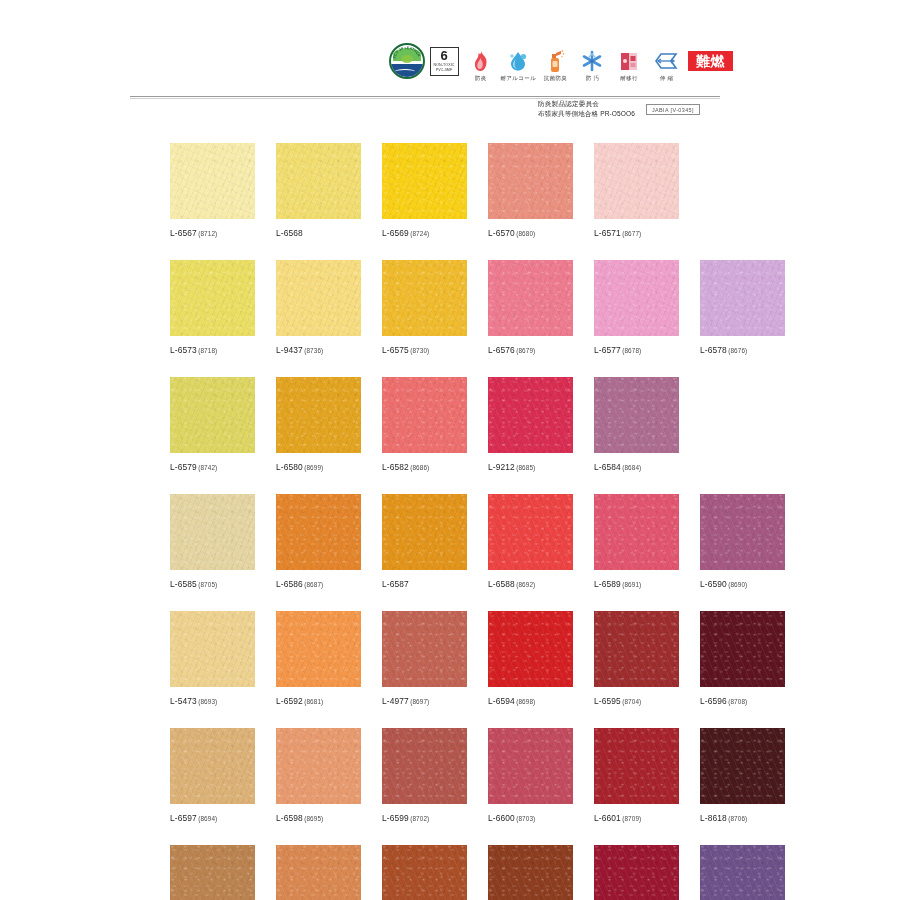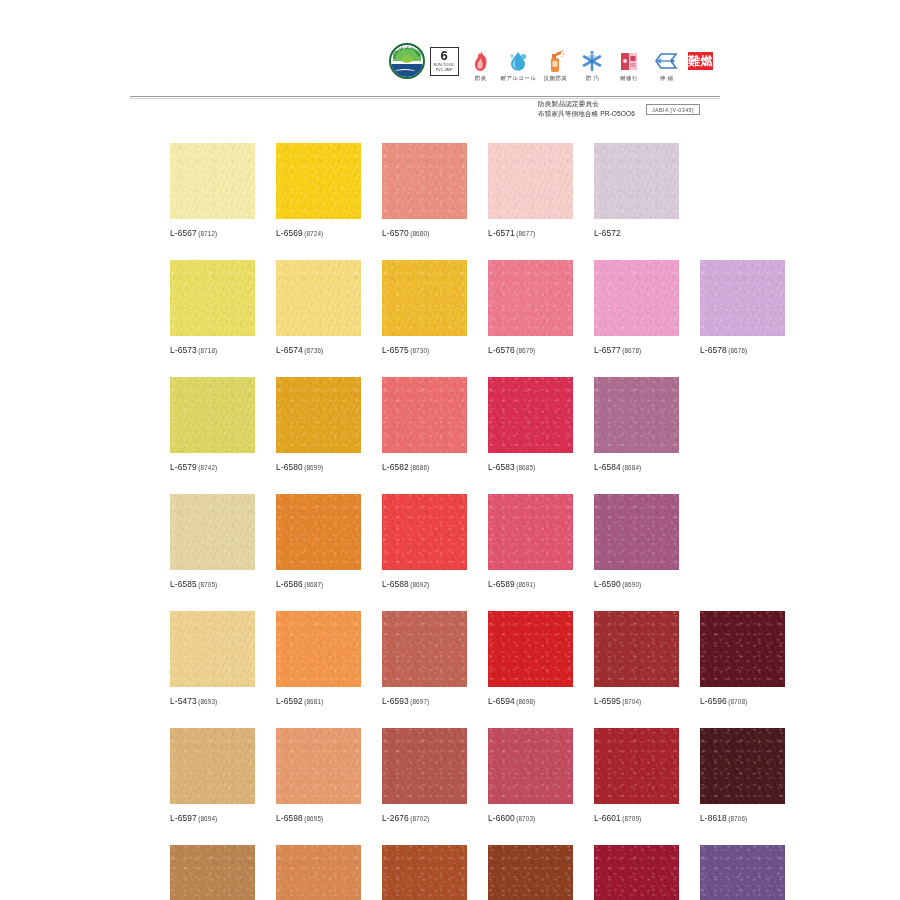--- a/index.html
+++ b/index.html
@@ -95,23 +95,23 @@
     align-items: center;
     justify-content: center;
     line-height: 1;
   }
   .six-num { font-size: 13px; font-weight: bold; color: #222; }
   .six-sub { font-size: 3.6px; color: #333; margin-top: 1.5px; letter-spacing: 0.1px; }
 
   .red-badge {
     background: #e8262d;
     color: #ffffff;
-    font-size: 12px;
+    font-size: 14px;
     font-weight: bold;
-    padding: 3px 0;
+    padding: 3px 8px;
     letter-spacing: 0.5px;
     line-height: 1;
   }
 
   .header-rule {
     position: absolute;
     left: 130px;
     top: 96px;
     width: 590px;
     height: 0;
@@ -345,44 +345,44 @@
   <div class="jabia-box">JABIA [V-0345]</div>
 </div>
 
 <div class="grid">
     <div class="row">
       <div class="cell">
         <div class="chip" style="background: rgb(247, 236, 171);"></div>
         <div class="label"><span>L-6567</span><span class="code">(8712)</span></div>
       </div>
       <div class="cell">
+        <div class="chip" style="background: rgb(242, 222, 112);"></div>
+        <div class="label"><span>L-6568</span></div>
+      </div>
+      <div class="cell">
         <div class="chip" style="background: rgb(249, 209, 23);"></div>
         <div class="label"><span>L-6569</span><span class="code">(8724)</span></div>
       </div>
       <div class="cell">
         <div class="chip" style="background: rgb(234, 145, 128);"></div>
         <div class="label"><span>L-6570</span><span class="code">(8680)</span></div>
       </div>
       <div class="cell">
         <div class="chip" style="background: rgb(247, 207, 203);"></div>
         <div class="label"><span>L-6571</span><span class="code">(8677)</span></div>
       </div>
-      <div class="cell">
-        <div class="chip" style="background: rgb(217, 203, 216);"></div>
-        <div class="label"><span>L-6572</span></div>
-      </div>
     </div>
     <div class="row">
       <div class="cell">
         <div class="chip" style="background: rgb(235, 223, 99);"></div>
         <div class="label"><span>L-6573</span><span class="code">(8718)</span></div>
       </div>
       <div class="cell">
         <div class="chip" style="background: rgb(247, 221, 127);"></div>
-        <div class="label"><span>L-6574</span><span class="code">(8736)</span></div>
+        <div class="label"><span>L-9437</span><span class="code">(8736)</span></div>
       </div>
       <div class="cell">
         <div class="chip" style="background: rgb(240, 188, 46);"></div>
         <div class="label"><span>L-6575</span><span class="code">(8730)</span></div>
       </div>
       <div class="cell">
         <div class="chip" style="background: rgb(238, 123, 143);"></div>
         <div class="label"><span>L-6576</span><span class="code">(8679)</span></div>
       </div>
       <div class="cell">
@@ -402,37 +402,41 @@
       <div class="cell">
         <div class="chip" style="background: rgb(227, 165, 33);"></div>
         <div class="label"><span>L-6580</span><span class="code">(8699)</span></div>
       </div>
       <div class="cell">
         <div class="chip" style="background: rgb(237, 111, 110);"></div>
         <div class="label"><span>L-6582</span><span class="code">(8686)</span></div>
       </div>
       <div class="cell">
         <div class="chip" style="background: rgb(217, 45, 82);"></div>
-        <div class="label"><span>L-6583</span><span class="code">(8685)</span></div>
+        <div class="label"><span>L-9212</span><span class="code">(8685)</span></div>
       </div>
       <div class="cell">
         <div class="chip" style="background: rgb(173, 109, 145);"></div>
         <div class="label"><span>L-6584</span><span class="code">(8684)</span></div>
       </div>
     </div>
     <div class="row">
       <div class="cell">
         <div class="chip" style="background: rgb(229, 213, 162);"></div>
         <div class="label"><span>L-6585</span><span class="code">(8705)</span></div>
       </div>
       <div class="cell">
         <div class="chip" style="background: rgb(228, 133, 44);"></div>
         <div class="label"><span>L-6586</span><span class="code">(8687)</span></div>
       </div>
       <div class="cell">
+        <div class="chip" style="background: rgb(227, 149, 27);"></div>
+        <div class="label"><span>L-6587</span></div>
+      </div>
+      <div class="cell">
         <div class="chip" style="background: rgb(238, 67, 67);"></div>
         <div class="label"><span>L-6588</span><span class="code">(8692)</span></div>
       </div>
       <div class="cell">
         <div class="chip" style="background: rgb(226, 85, 111);"></div>
         <div class="label"><span>L-6589</span><span class="code">(8691)</span></div>
       </div>
       <div class="cell">
         <div class="chip" style="background: rgb(164, 88, 130);"></div>
         <div class="label"><span>L-6590</span><span class="code">(8690)</span></div>
@@ -442,21 +446,21 @@
       <div class="cell">
         <div class="chip" style="background: rgb(238, 210, 144);"></div>
         <div class="label"><span>L-5473</span><span class="code">(8693)</span></div>
       </div>
       <div class="cell">
         <div class="chip" style="background: rgb(245, 151, 74);"></div>
         <div class="label"><span>L-6592</span><span class="code">(8681)</span></div>
       </div>
       <div class="cell">
         <div class="chip" style="background: rgb(194, 100, 84);"></div>
-        <div class="label"><span>L-6593</span><span class="code">(8697)</span></div>
+        <div class="label"><span>L-4977</span><span class="code">(8697)</span></div>
       </div>
       <div class="cell">
         <div class="chip" style="background: rgb(213, 31, 34);"></div>
         <div class="label"><span>L-6594</span><span class="code">(8698)</span></div>
       </div>
       <div class="cell">
         <div class="chip" style="background: rgb(158, 45, 46);"></div>
         <div class="label"><span>L-6595</span><span class="code">(8704)</span></div>
       </div>
       <div class="cell">
@@ -468,21 +472,21 @@
       <div class="cell">
         <div class="chip" style="background: rgb(220, 178, 119);"></div>
         <div class="label"><span>L-6597</span><span class="code">(8694)</span></div>
       </div>
       <div class="cell">
         <div class="chip" style="background: rgb(233, 155, 112);"></div>
         <div class="label"><span>L-6598</span><span class="code">(8695)</span></div>
       </div>
       <div class="cell">
         <div class="chip" style="background: rgb(179, 87, 77);"></div>
-        <div class="label"><span>L-2676</span><span class="code">(8702)</span></div>
+        <div class="label"><span>L-6599</span><span class="code">(8702)</span></div>
       </div>
       <div class="cell">
         <div class="chip" style="background: rgb(194, 75, 94);"></div>
         <div class="label"><span>L-6600</span><span class="code">(8703)</span></div>
       </div>
       <div class="cell">
         <div class="chip" style="background: rgb(168, 35, 44);"></div>
         <div class="label"><span>L-6601</span><span class="code">(8709)</span></div>
       </div>
       <div class="cell">

